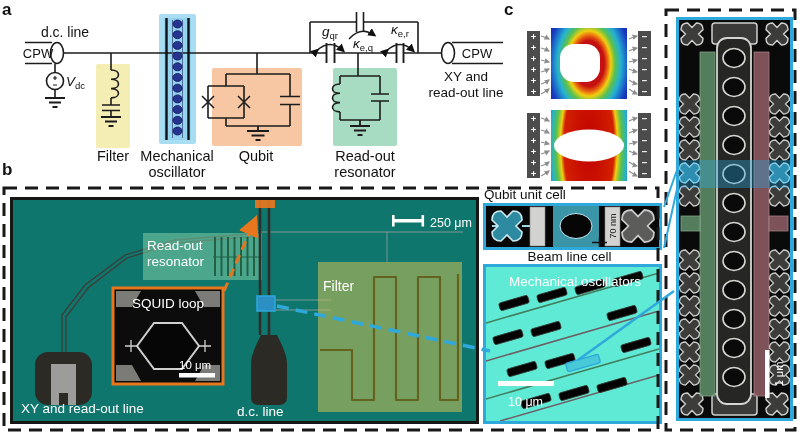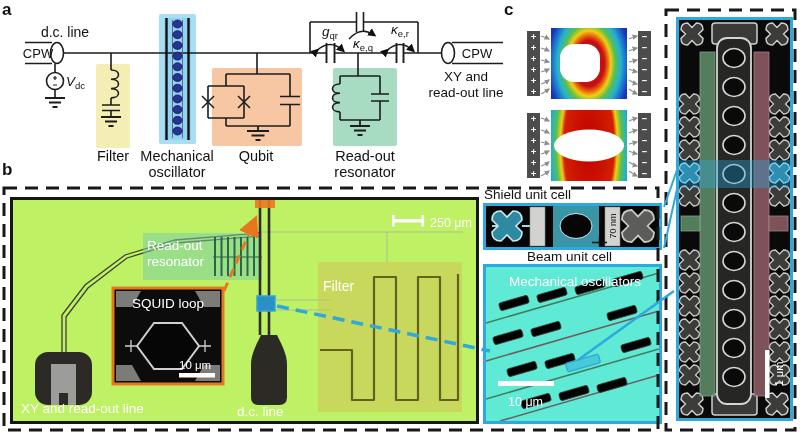--- a/index.html
+++ b/index.html
@@ -2,21 +2,21 @@
 <html><head>
 <meta charset="utf-8">
 <style>
   html,body{margin:0;padding:0;background:#fff;}
   .fig{position:relative;width:800px;height:434px;background:#fff;overflow:hidden;
        font-family:"Liberation Sans","DejaVu Sans",sans-serif;}
   .abs{position:absolute;}
   .plabel{position:absolute;font-weight:bold;font-size:17px;color:#111;line-height:1;}
   .caption{position:absolute;font-size:13.5px;color:#111;line-height:1.15;}
   .panelbox{position:absolute;box-sizing:content-box;}
-  #panel-b{left:10px;top:197px;width:463px;height:221px;border:3px solid #161614;background:#bef264;}
+  #panel-b{left:10px;top:197px;width:463px;height:221px;border:3px solid #161614;background:#0f766e;}
   #shield-strip{left:483px;top:203px;width:173px;height:41px;border:3px solid #2fa8dc;background:#060606;}
   #mech-panel{left:483px;top:264px;width:173px;height:154px;border:3px solid #2fa8dc;background:#5eead4;}
   #beam-zoom{left:676px;top:17px;width:111px;height:398px;border:3px solid #2fa8dc;background:#0a0a0a;}
   svg{display:block;}
   svg text{font-family:"Liberation Sans","DejaVu Sans",sans-serif;}
   .overlay{pointer-events:none;}
 </style>
 </head>
 <body>
 
@@ -275,40 +275,40 @@
       <g fill="#fff">
         <text x="134" y="50" font-size="13.5"><tspan>Read-out</tspan></text>
         <text x="134" y="66" font-size="13.5"><tspan>resonator</tspan></text>
         <text x="310" y="91" font-size="14"><tspan>Filter</tspan></text>
         <text x="8" y="213" font-size="13.5"><tspan>XY and read-out line</tspan></text>
         <text x="224" y="216" font-size="13.5"><tspan>d.c. line</tspan></text>
       </g>
     </svg>
   </div>
 
-  <div class="caption" style="left:484px;top:187px">Shield unit cell</div>
+  <div class="caption" style="left:484px;top:187px">Qubit unit cell</div>
 
   <div id="shield-strip" class="panelbox">
     <svg width="173" height="41" viewBox="0 0 173 41">
       <defs>
         <path id="cellpath" d="M -10,-4 Q -10,-10 -4,-10 L 0,-6 L 4,-10 Q 10,-10 10,-4 L 6,0 L 10,4 Q 10,10 4,10 L 0,6 L -4,10 Q -10,10 -10,4 L -6,0 Z"></path>
       </defs>
       <path d="M6,20 H15 M36,20 H44" stroke="#9fd8e8" stroke-width="2"></path>
       <use href="#cellpath" transform="translate(21,20) scale(1.5)" fill="#2e8aa0" stroke="#c8e8f2" stroke-width="1.1"></use>
       <rect x="44" y="1" width="15" height="39" fill="#d2d2d0" stroke="#8a8a88" stroke-width="0.6"></rect>
       <rect x="67" y="0" width="46" height="41" fill="#3a96a6"></rect>
       <ellipse cx="90" cy="20" rx="16" ry="12.5" fill="#060606" stroke="#bfe9f5" stroke-width="1"></ellipse>
       <rect x="119" y="1" width="15" height="39" fill="#d2d2d0" stroke="#8a8a88" stroke-width="0.6"></rect>
       <path d="M106,36.5 H121 M113.5,31 V41" stroke="#111" stroke-width="1.5" fill="none"></path>
       <text transform="rotate(-90 126.5 20)" x="126.5" y="23.5" font-size="9" fill="#222" text-anchor="middle"><tspan>70 nm</tspan></text>
       <use href="#cellpath" transform="translate(152,20) scale(1.6)" fill="#5c5c5a" stroke="#c8c8c6" stroke-width="1.1"></use>
     </svg>
   </div>
 
-  <div class="caption" style="left:483px;top:249px;width:173px;text-align:center">Beam unit cell</div>
+  <div class="caption" style="left:483px;top:249px;width:173px;text-align:center">Beam line cell</div>
 
   <div id="mech-panel" class="panelbox">
     <svg width="173" height="154" viewBox="0 0 173 154">
       <g stroke-width="1.5" opacity="0.85">
         <path d="M0,56 L173,6" stroke="#3f6a49"></path>
         <path d="M0,94 L173,44" stroke="#714550"></path>
         <path d="M0,132 L173,82" stroke="#3f6a49"></path>
         <path d="M14,154 L173,108" stroke="#714550"></path>
       </g>
       <g fill="#030303" stroke="#3a3a36" stroke-width="0.8">

